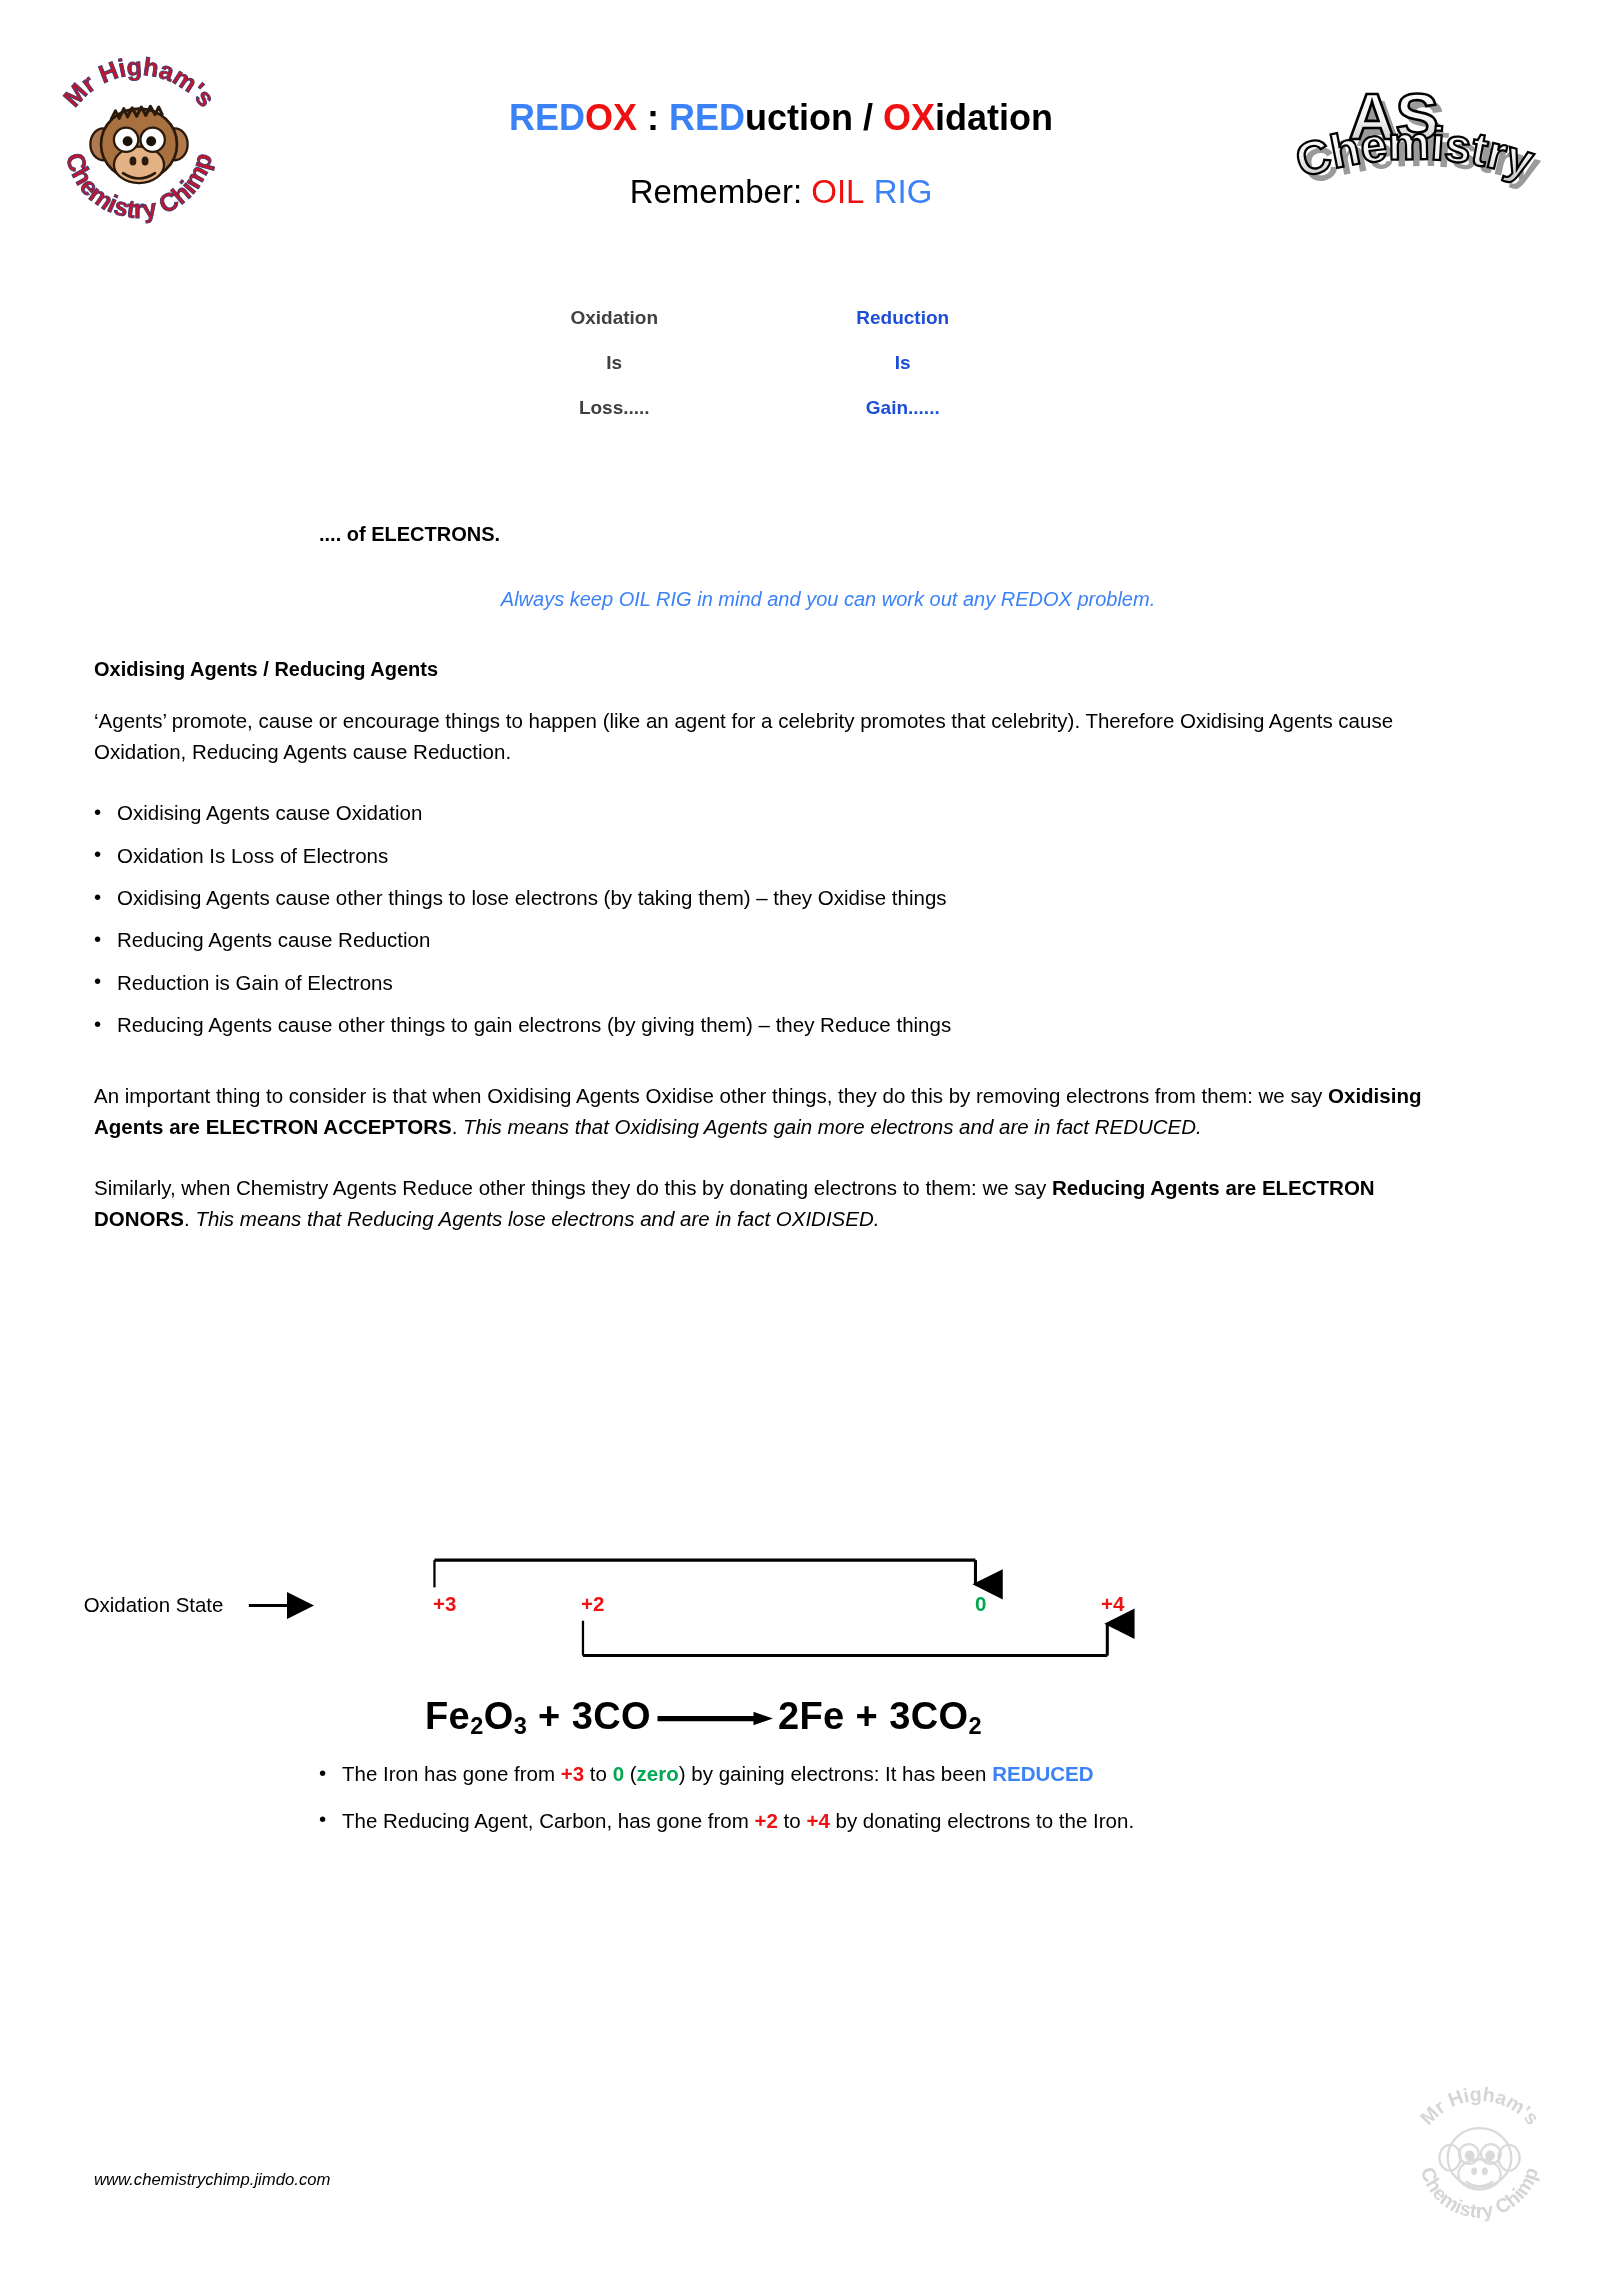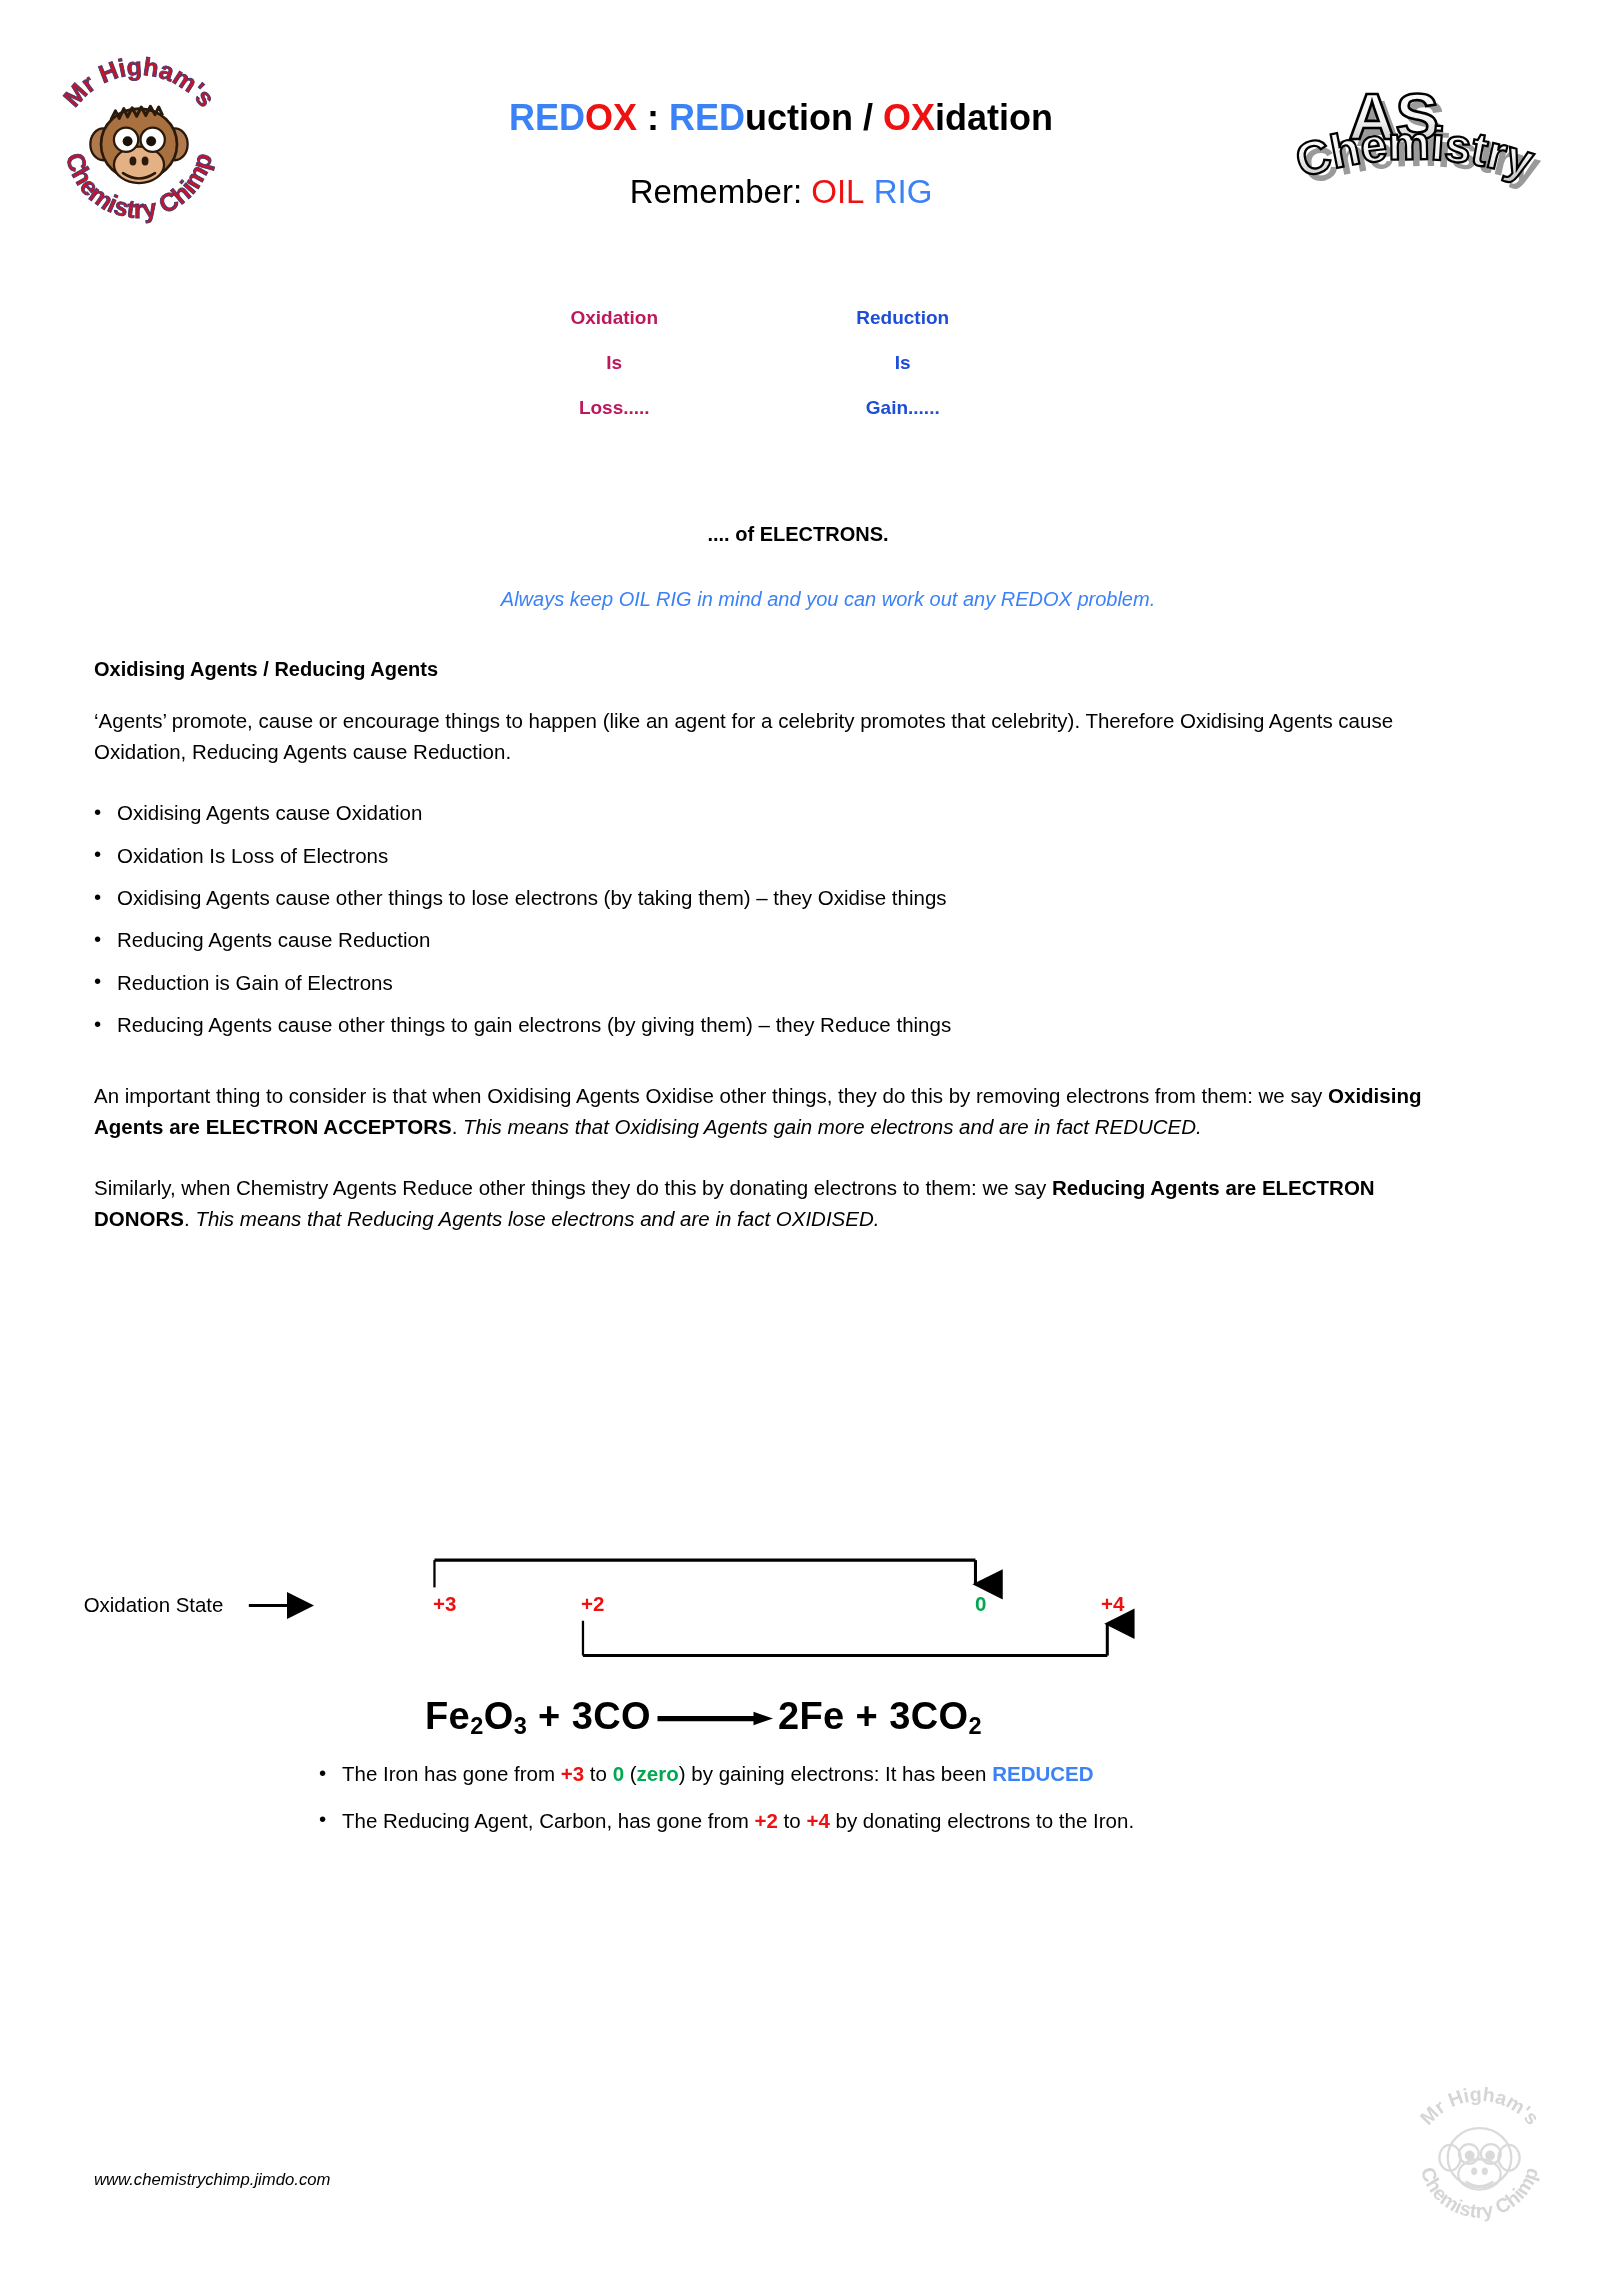--- a/index.html
+++ b/index.html
@@ -85,29 +85,28 @@
     display: flex;
     width: 100%;
     margin-bottom: 23px;
   }
   #oilrig .cell {
     flex: 1 1 50%;
     text-align: center;
     font-size: 19px;
     font-weight: bold;
   }
-  #oilrig .cell.ox { color: #be185d; }
+  #oilrig .cell.ox { color: #404040; }
   #oilrig .cell.re { color: #1d4ed8; }
 
   .electrons-line {
     position: absolute;
-    left: 305px;
+    left: 319px;
     top: 523px;
     width: 986px;
-    text-align: center;
     font-size: 20px;
     font-weight: bold;
     color: #000;
   }
   .always-line {
     position: absolute;
     left: 244px;
     top: 588px;
     width: 1168px;
     text-align: center;

